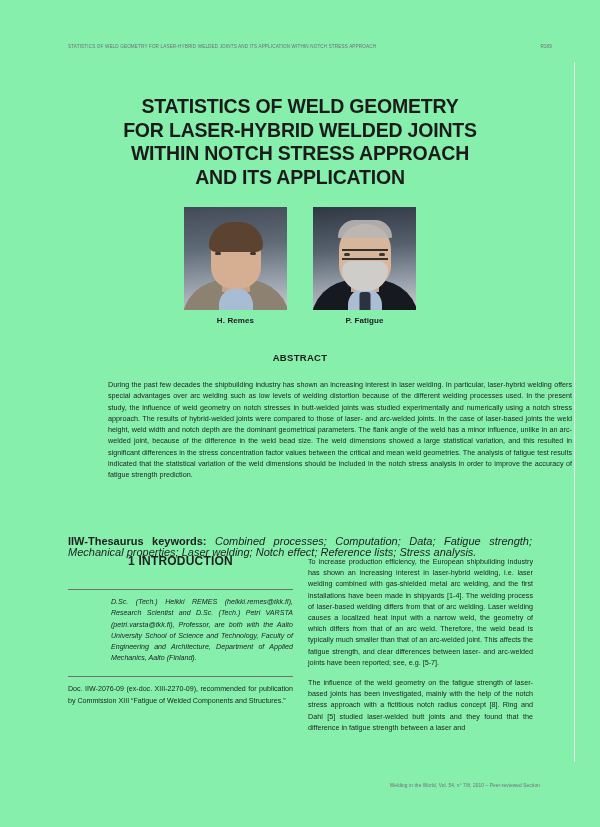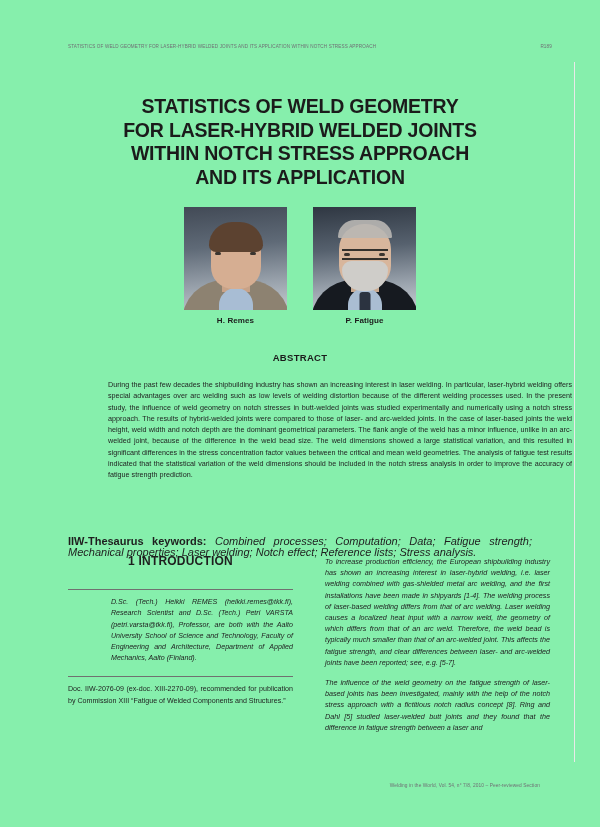--- a/index.html
+++ b/index.html
@@ -237,21 +237,21 @@
   .col {
     position: absolute;
     top: 556px;
     width: 225px;
     font-size: 7.2px;
     line-height: 11.2px;
     text-align: justify;
     color: #1e1e1e;
   }
   .col-left  { left: 68px; }
-  .col-right { left: 325px; font-style: italic; }
+  .col-right { left: 308px; }
 
   .section-heading {
     text-align: center;
     font-size: 12px;
     font-weight: bold;
     letter-spacing: 0.2px;
     margin: 0 0 13px 0;
   }
   .col p { margin: 0 0 9px 0; }
   .col p:last-child { margin-bottom: 0; }

